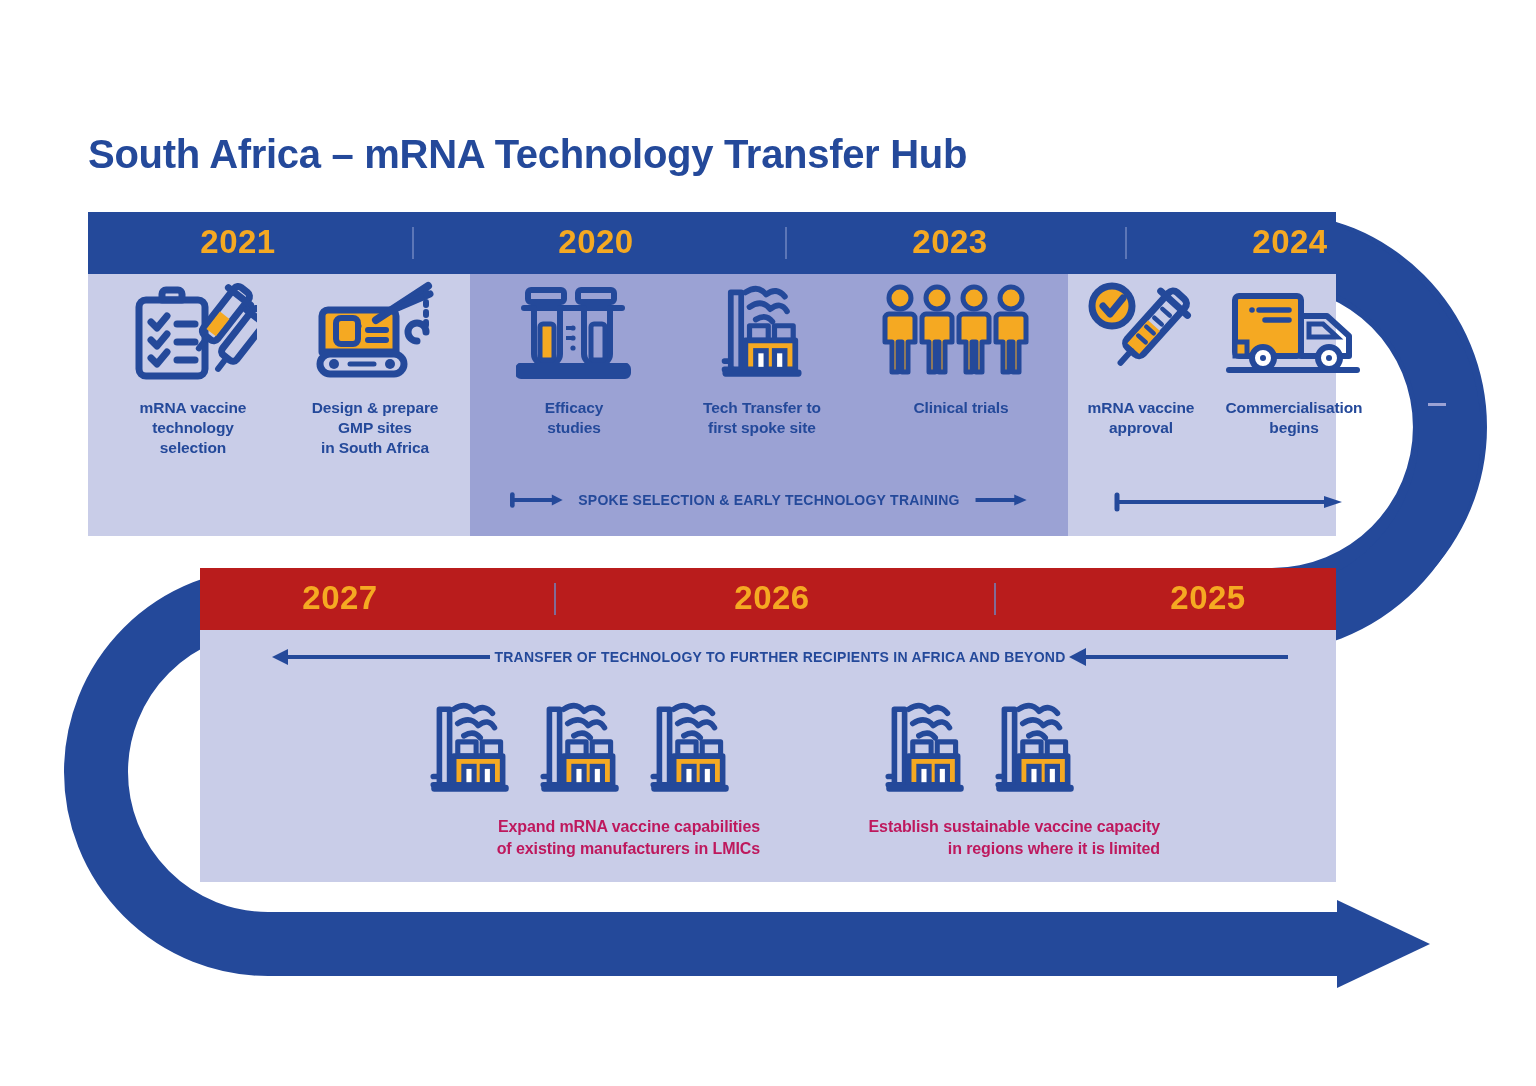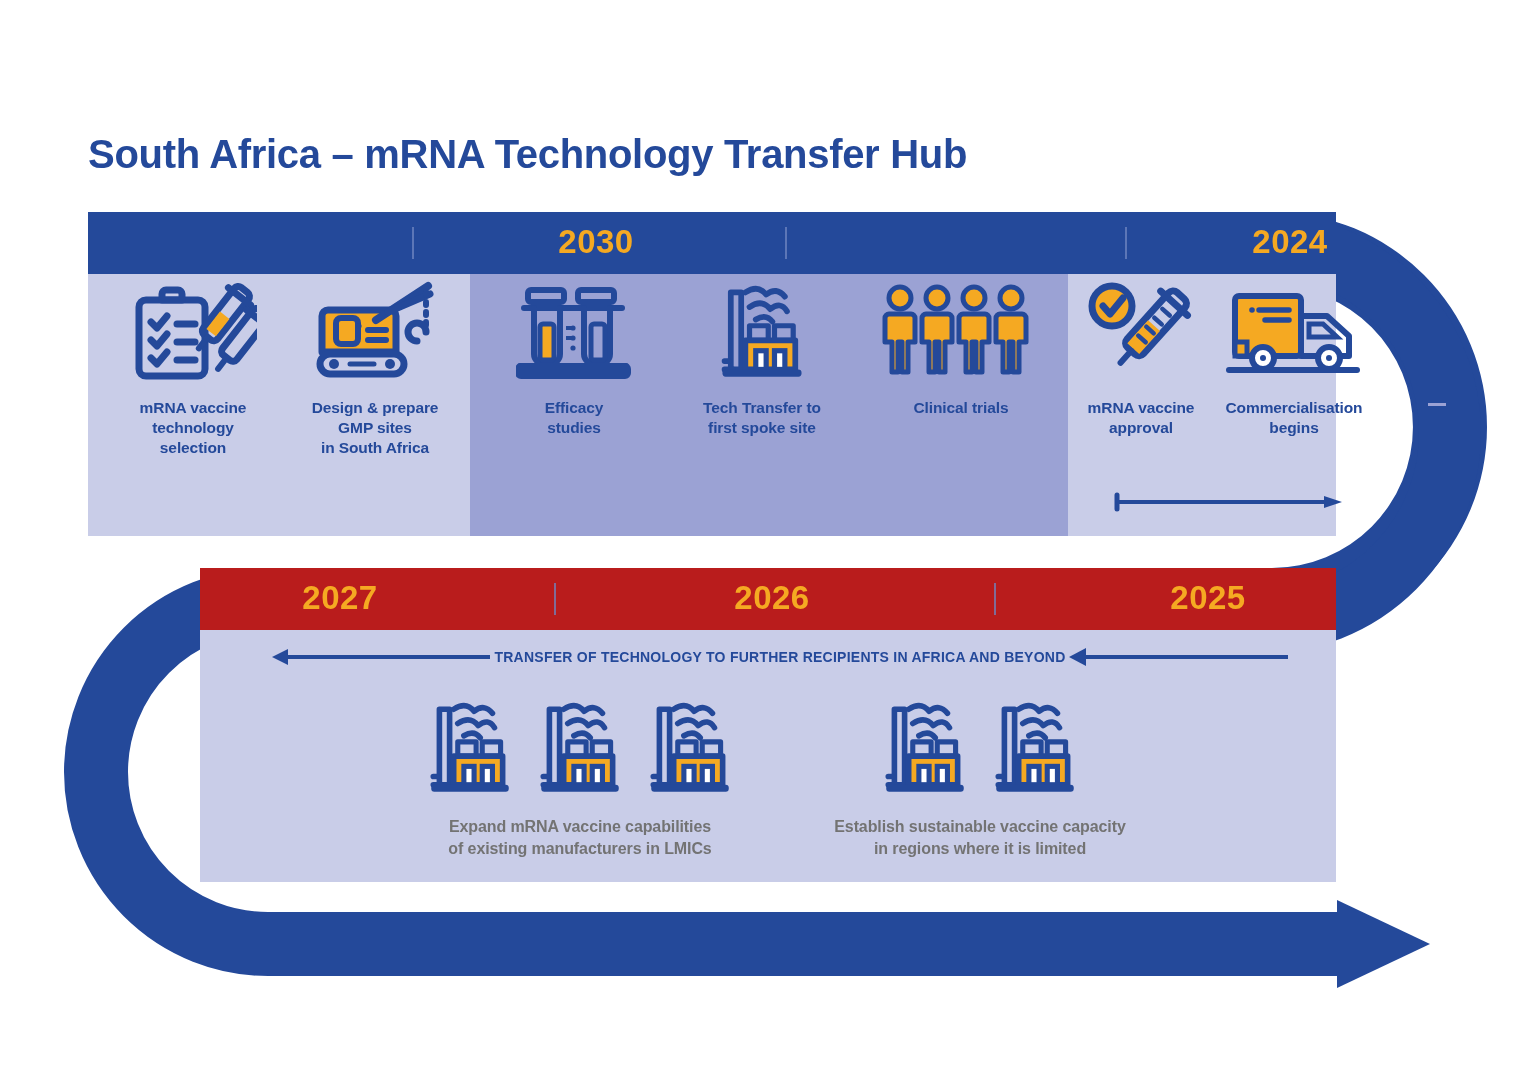--- a/index.html
+++ b/index.html
@@ -67,22 +67,22 @@
   }
 
   .transfer-strip{
     position:absolute;left:270px;top:624px;width:1020px;height:26px;
     display:flex;align-items:center;justify-content:space-between;
   }
 
   .b-cell{position:absolute;top:0;text-align:center;}
   .b-cell .icos{display:flex;align-items:flex-end;justify-content:center;gap:8px;}
   .b-cell .cap{
-    margin-top:12px;color:#737373;font-size:16px;font-weight:bold;
-    line-height:1.35;letter-spacing:-0.1px;white-space:nowrap;
+    margin-top:12px;color:#be185d;font-size:16px;font-weight:bold;
+    line-height:1.35;letter-spacing:-0.1px;white-space:nowrap;text-align:right;
   }
 
   .rt-dash{position:absolute;left:1428px;top:383px;width:18px;height:3px;background:#9ba2d4;}
 </style>
 </head>
 <body>
 
 <div id="root">
 
   <svg id="ribbon" viewBox="0 0 1536 1086">
@@ -101,23 +101,25 @@
     <path d="M336 580 H268 A172 172 0 0 0 268 924 H1345" fill="none" stroke="#24499a" stroke-width="64"></path>
 
     <path d="M1260 223 A190 190 0 0 1 1260 603 H1300" fill="none" stroke="#24499a" stroke-width="62"></path>
 
     <polygon points="1337,880 1337,968 1430,924" fill="#24499a"></polygon>
   </svg>
 
   <div class="title">South Africa – mRNA Technology Transfer Hub</div>
 
   <div class="row1-head">
+    <div class="year" style="left:60px;width:180px;">2021</div>
     <div class="tick" style="left:324px;"></div>
-    <div class="year" style="left:418px;width:180px;">2030</div>
+    <div class="year" style="left:418px;width:180px;">2020</div>
     <div class="tick" style="left:697px;"></div>
+    <div class="year" style="left:772px;width:180px;">2023</div>
     <div class="tick" style="left:1037px;"></div>
     <div class="year" style="left:1112px;width:180px;">2024</div>
   </div>
 
   <div class="row1-body">
     <div class="seg light" style="left:0;width:382px;"></div>
     <div class="seg dark" style="left:382px;width:598px;"></div>
     <div class="seg light" style="left:980px;width:268px;"></div>
 
     <div class="cell" style="left:10px;width:190px;">
@@ -274,20 +276,32 @@
           <circle cx="40" cy="78" r="3" fill="#24499a"></circle>
           <circle cx="106" cy="78" r="11" fill="#fff" stroke="#24499a" stroke-width="6"></circle>
           <circle cx="106" cy="78" r="3" fill="#24499a"></circle>
           <path d="M6 90 h128" stroke="#24499a" stroke-width="6" stroke-linecap="round"></path>
           <rect x="12" y="62" width="12" height="14" fill="#f5a922" stroke="#24499a" stroke-width="5"></rect>
         </svg>
       </div>
       <div class="cap">Commercialisation<br>begins</div>
     </div>
 
+    <div class="strip" style="left:422px;top:216px;width:518px;">
+      <svg width="70" height="20" viewBox="0 0 70 20">
+        <path d="M3 3 v14" stroke="#24499a" stroke-width="6" stroke-linecap="round"></path>
+        <path d="M4 10 h52" stroke="#24499a" stroke-width="5"></path>
+        <polygon points="54,3 68,10 54,17" fill="#24499a"></polygon>
+      </svg>
+      <span class="striptxt">SPOKE SELECTION &amp; EARLY TECHNOLOGY TRAINING</span>
+      <svg width="70" height="20" viewBox="0 0 70 20">
+        <path d="M2 10 h52" stroke="#24499a" stroke-width="5"></path>
+        <polygon points="52,3 68,10 52,17" fill="#24499a"></polygon>
+      </svg>
+    </div>
 
     <div class="strip" style="left:1026px;top:218px;width:230px;">
       <svg width="230" height="20" viewBox="0 0 230 20">
         <path d="M3 3 v14" stroke="#24499a" stroke-width="5" stroke-linecap="round"></path>
         <path d="M4 10 h210" stroke="#24499a" stroke-width="4"></path>
         <polygon points="210,4 228,10 210,16" fill="#24499a"></polygon>
       </svg>
     </div>
   </div>
 

